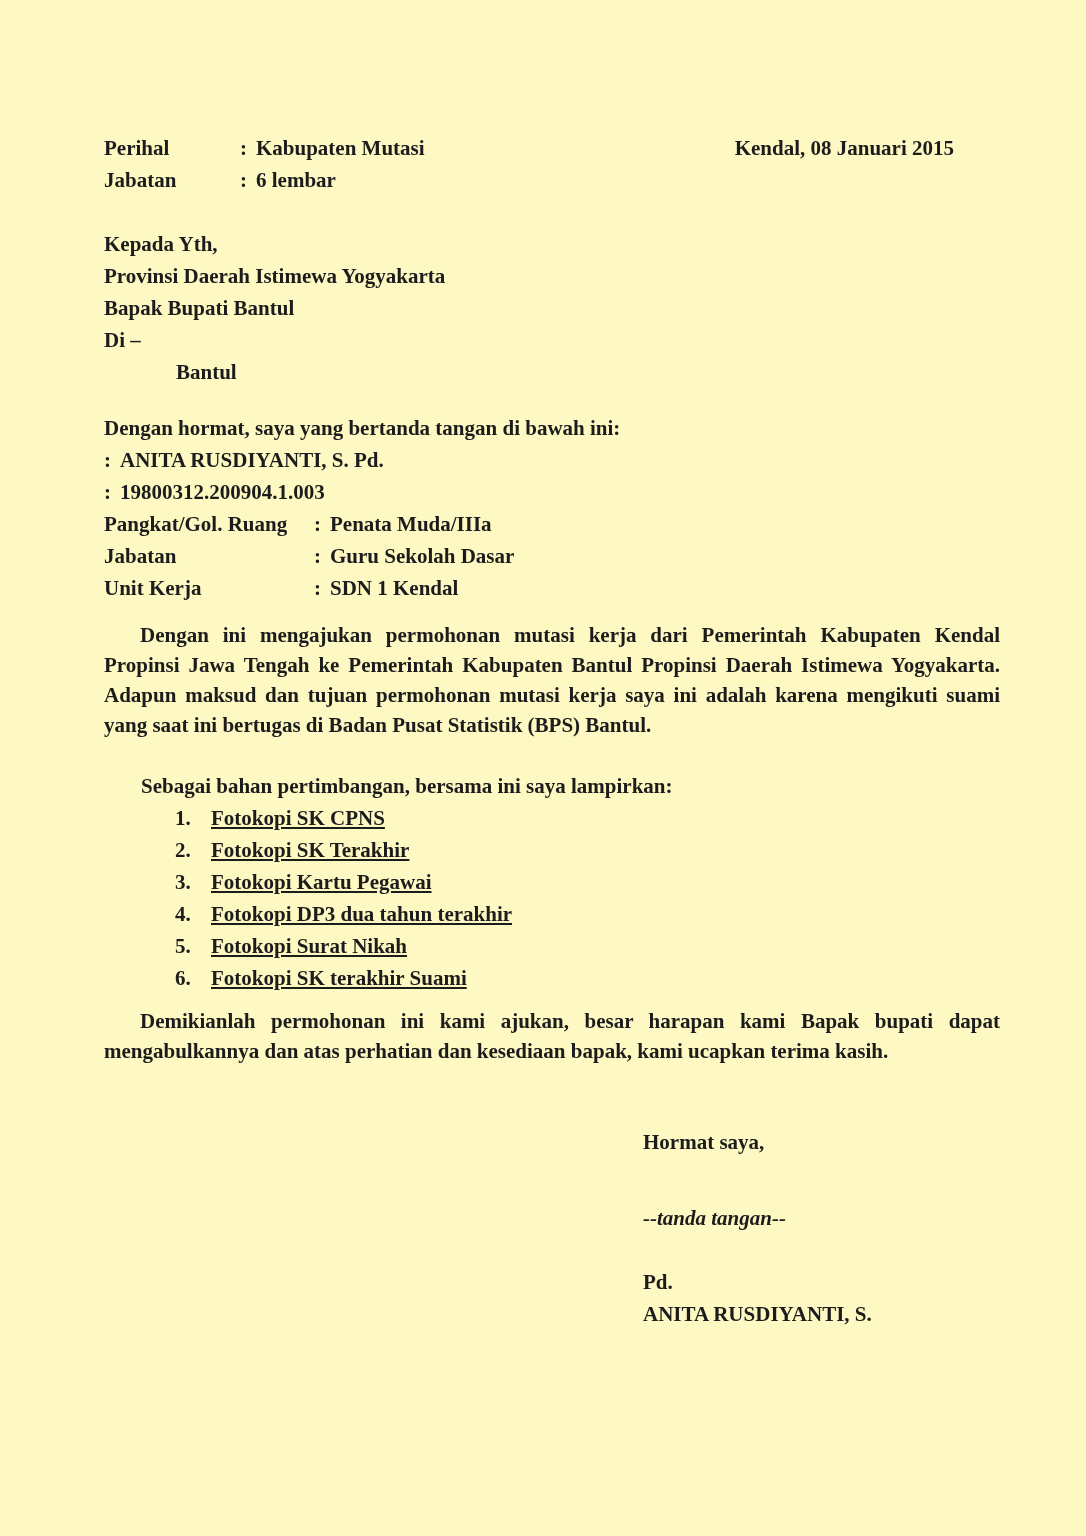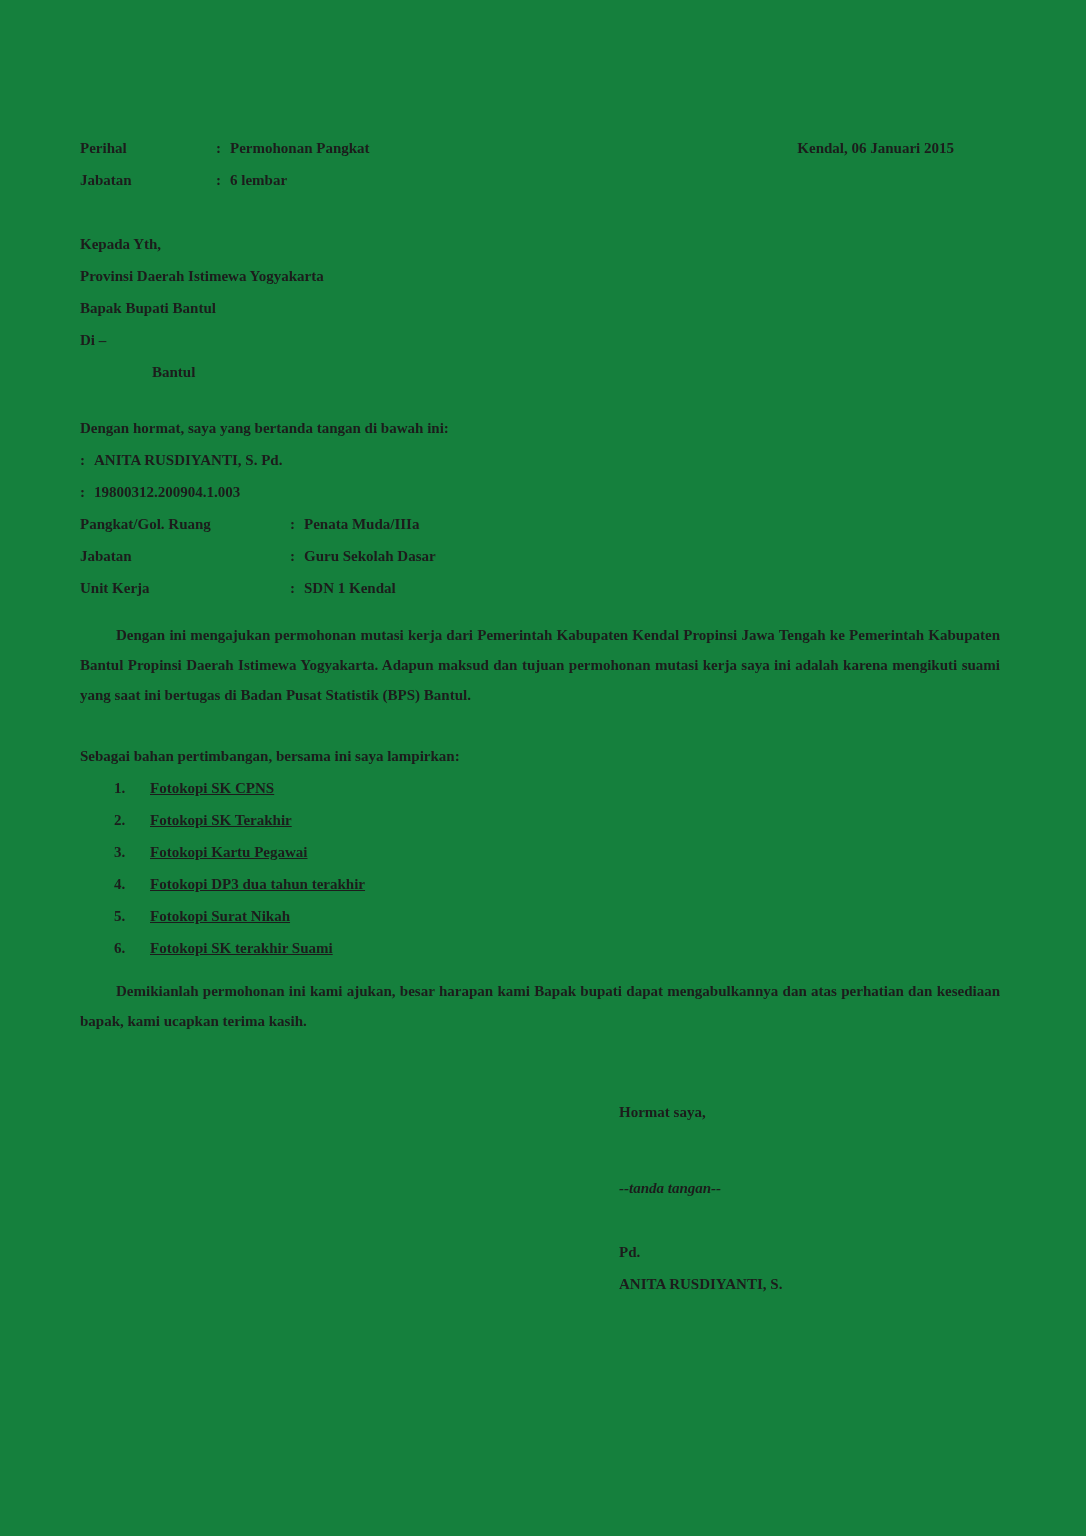--- a/index.html
+++ b/index.html
@@ -1,26 +1,26 @@
 <!DOCTYPE html>
 <html><head>
 <meta charset="utf-8">
 <style>
   * { margin: 0; padding: 0; box-sizing: border-box; }
   html, body { background: #ffffff; }
   .page {
     width: 1086px;
     height: 1536px;
-    background: #15803d;
+    background: #fef9c3;
     color: #1c1c1c;
     font-family: "Liberation Serif", "DejaVu Serif", serif;
     font-weight: 700;
-    font-size: 15px;
+    font-size: 21px;
     line-height: 32px;
-    padding: 132px 86px 40px 80px;
+    padding: 132px 86px 40px 104px;
     overflow: hidden;
   }
 
   
   .letter-header { display: flex; justify-content: space-between; align-items: flex-start; }
   .meta-row { display: flex; }
   .meta-label { flex: 0 0 136px; }
   .colon { margin-right: 9px; }
   .dateline { margin-right: 46px; white-space: nowrap; }
 
@@ -37,21 +37,21 @@
   
   .paragraph {
     line-height: 30px;
     text-align: justify;
     text-indent: 36px;
   }
   .body-paragraph { margin-top: 16px; }
   .closing-paragraph { margin-top: 12px; }
 
   
-  .attachments { margin-top: 30px; }
+  .attachments { margin-top: 30px; margin-left: 37px; }
   .attach-list { list-style: none; counter-reset: item; text-decoration: underline; }
   .attach-list li {
     counter-increment: item;
     position: relative;
     padding-left: 70px;
   }
   .attach-list li::before {
     content: counter(item) ".";
     position: absolute;
     left: 34px;
@@ -65,29 +65,29 @@
 </head>
 <body>
 
 <div class="page">
 
   <header class="letter-header">
     <div class="meta-block">
       <div class="meta-row">
         <span class="meta-label">Perihal</span>
         <span class="colon">:</span>
-        <span class="meta-value">Permohonan Pangkat</span>
+        <span class="meta-value">Kabupaten Mutasi</span>
       </div>
       <div class="meta-row">
         <span class="meta-label">Jabatan</span>
         <span class="colon">:</span>
         <span class="meta-value">6 lembar</span>
       </div>
     </div>
-    <div class="dateline">Kendal, 06 Januari 2015</div>
+    <div class="dateline">Kendal, 08 Januari 2015</div>
   </header>
 
   <section class="recipient">
     <div>Kepada Yth,</div>
     <div>Provinsi Daerah Istimewa Yogyakarta</div>
     <div>Bapak Bupati Bantul</div>
     <div>Di –</div>
     <div class="recipient-city">Bantul</div>
   </section>
 

